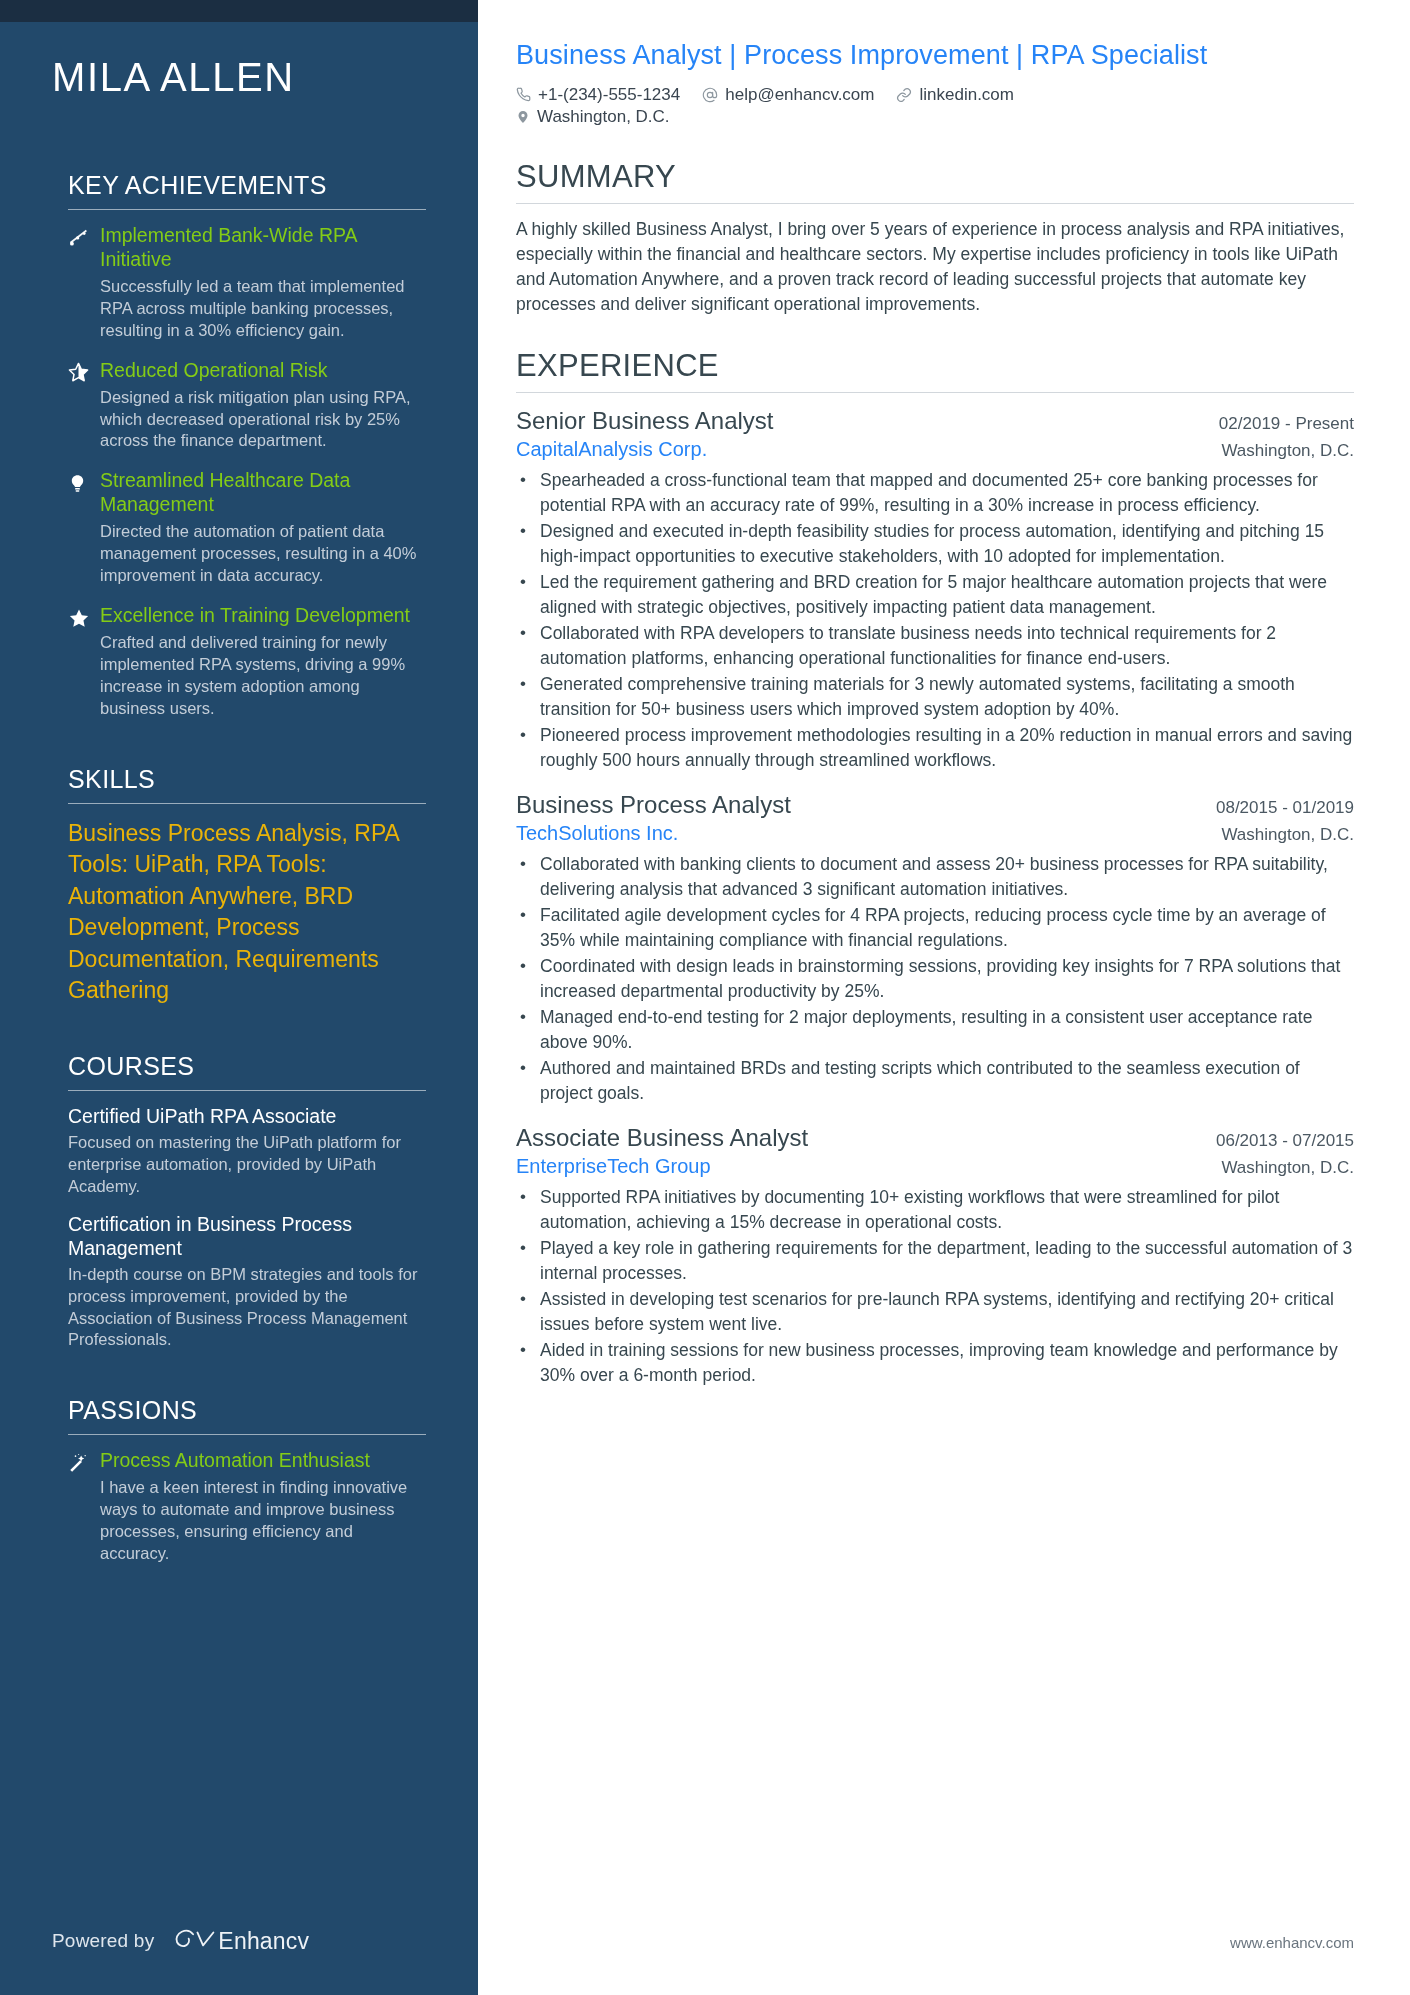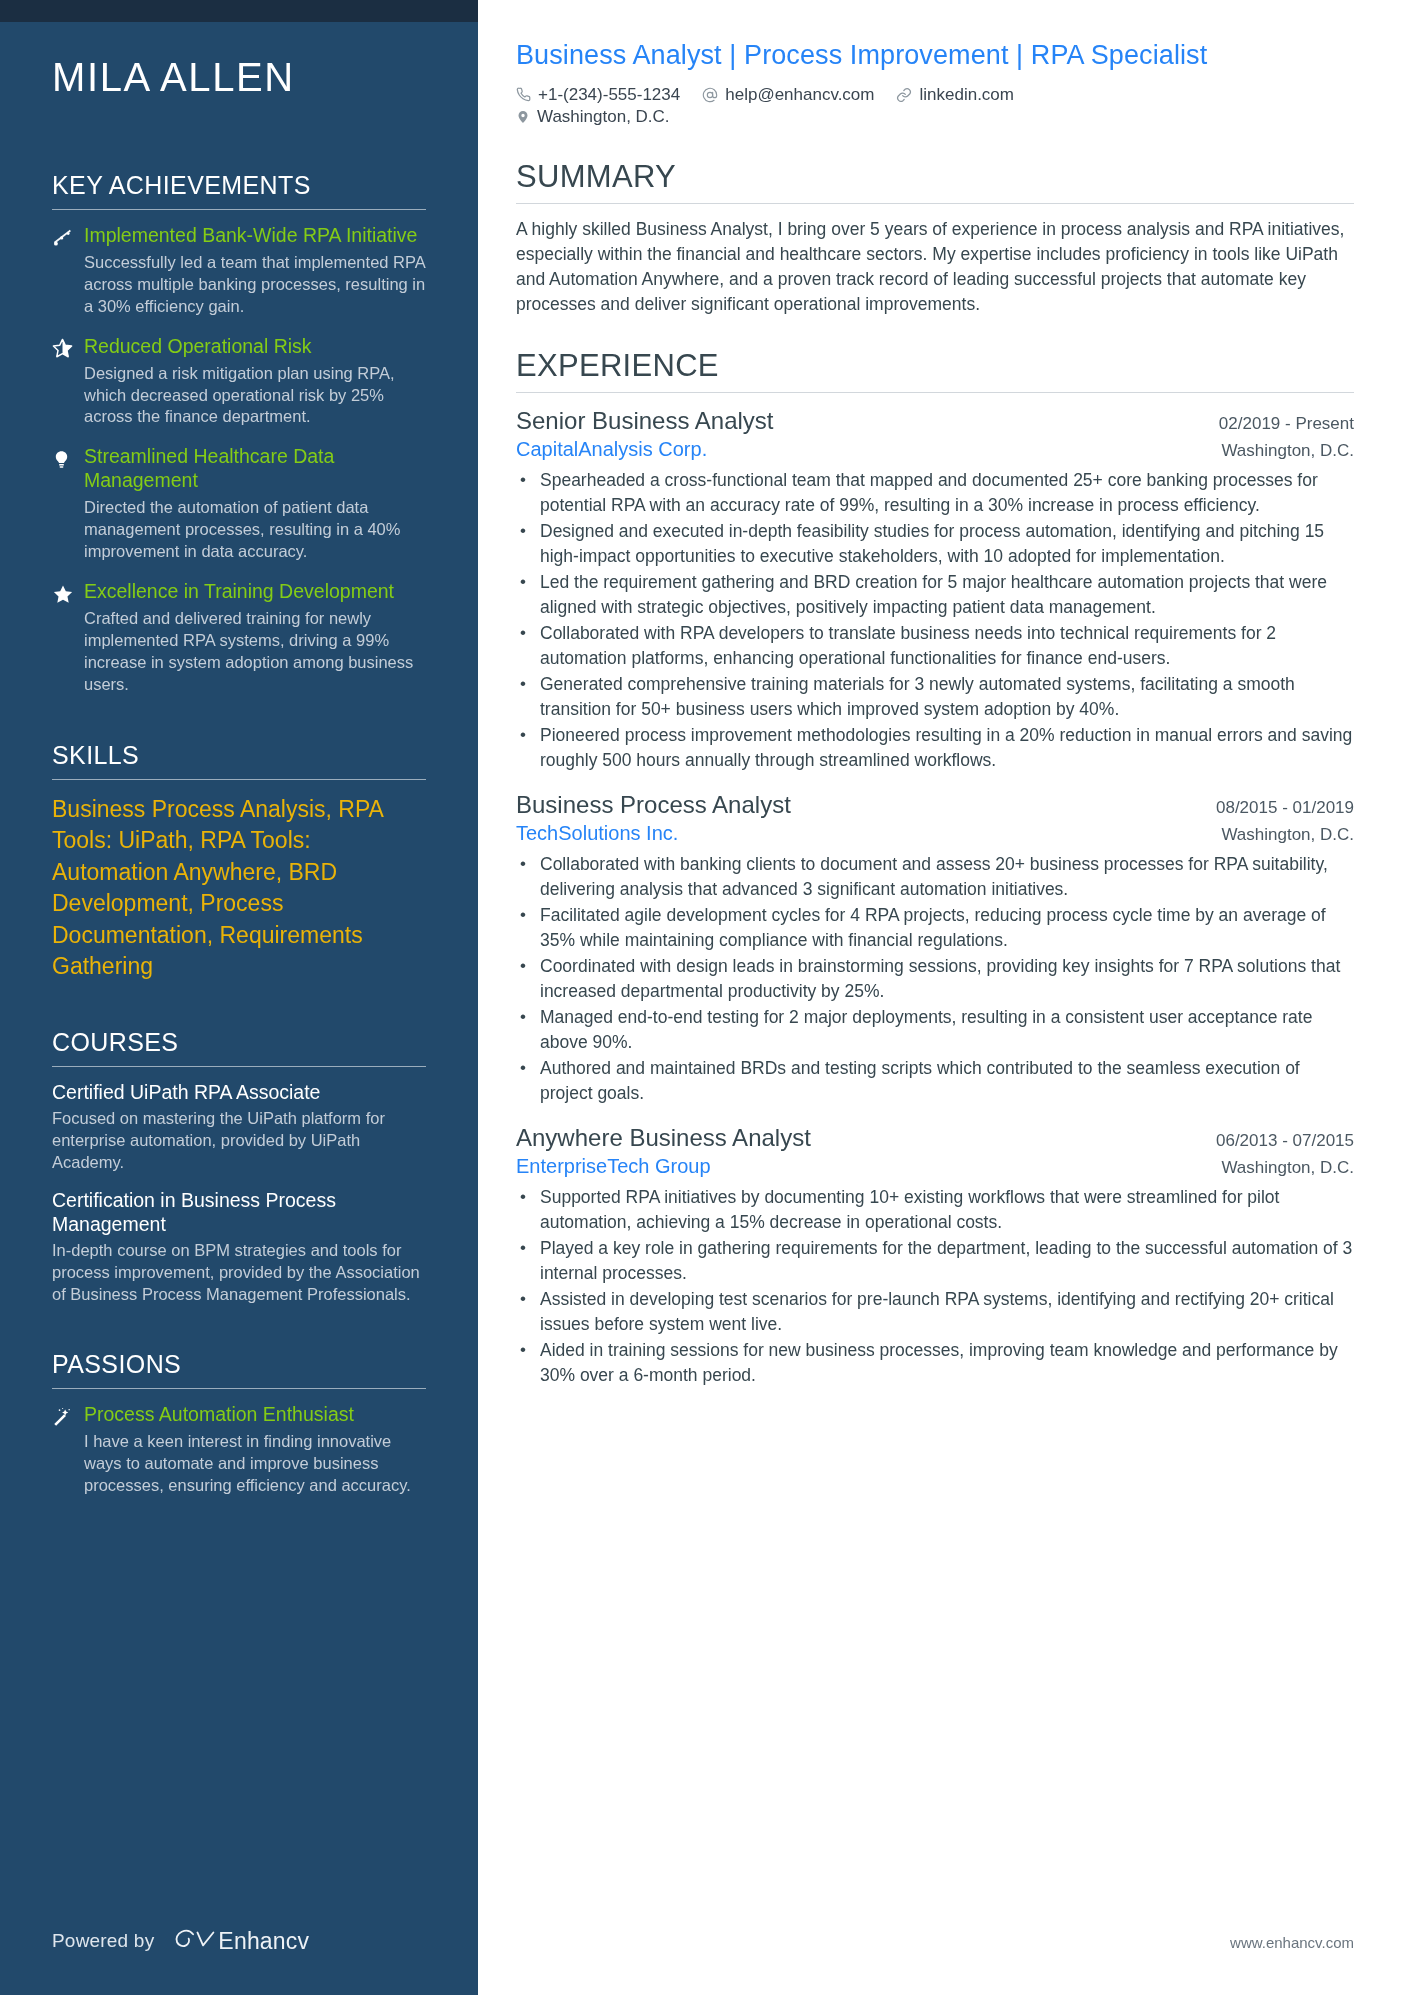--- a/index.html
+++ b/index.html
@@ -35,21 +35,21 @@
     background: #1b2e42;
   }
   .sidebar-name {
     font-size: 40px;
     font-weight: 400;
     letter-spacing: 1.6px;
     color: #ffffff;
     padding-top: 55px;
     line-height: 1.12;
   }
-  .side-section { margin-top: 44px; }
+  .side-section { margin-top: 44px; margin-left: 16px; }
   .side-section.first { margin-top: 70px; }
   .side-section-title {
     font-size: 25px;
     font-weight: 400;
     letter-spacing: 0.4px;
     color: #ffffff;
     line-height: 1.2;
   }
   .side-rule {
     height: 1px;
@@ -480,21 +480,21 @@
             </div>
           <div class="bullet">
               <span class="bullet-dot">•</span>
               <span class="bullet-text">Authored and maintained BRDs and testing scripts which contributed to the seamless execution of project goals.</span>
             </div>
         </div>
       </article>
 
       <article class="job">
         <div class="job-line">
-          <span class="job-title">Anywhere Business Analyst</span>
+          <span class="job-title">Associate Business Analyst</span>
           <span class="job-date">06/2013 - 07/2015</span>
         </div>
         <div class="job-line">
           <span class="job-company">EnterpriseTech Group</span>
           <span class="job-location">Washington, D.C.</span>
         </div>
         <div class="bullets">
           <div class="bullet">
               <span class="bullet-dot">•</span>
               <span class="bullet-text">Supported RPA initiatives by documenting 10+ existing workflows that were streamlined for pilot automation, achieving a 15% decrease in operational costs.</span>

